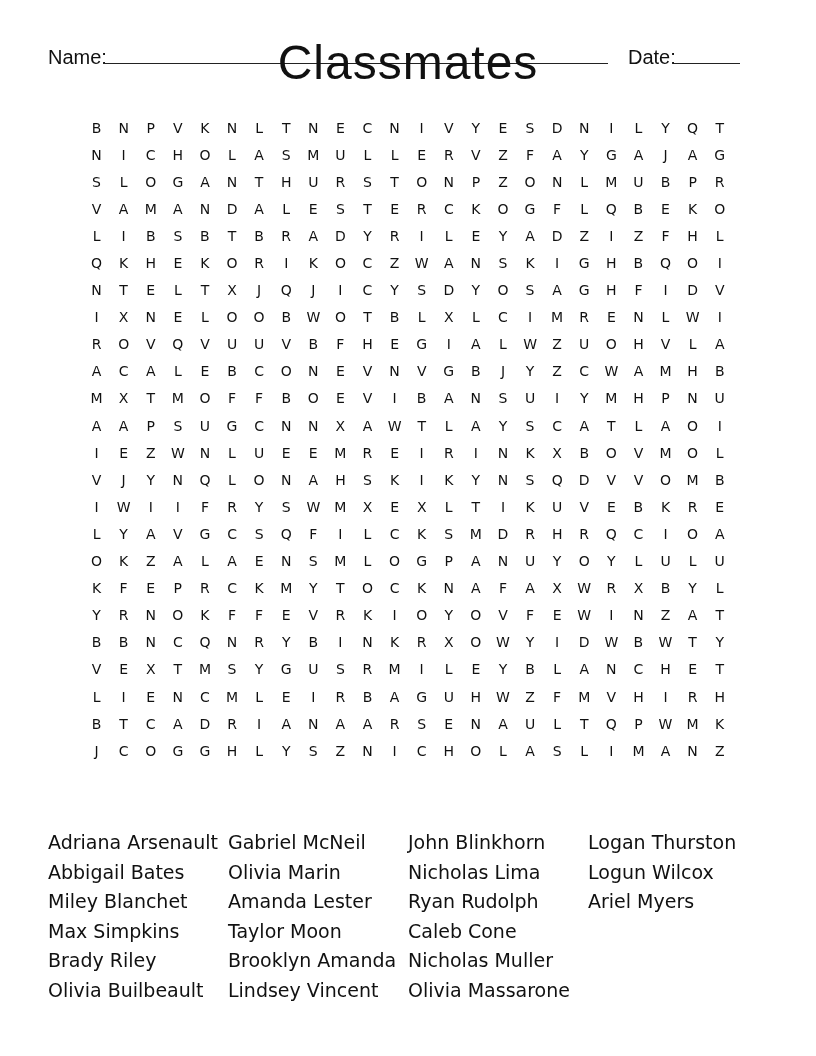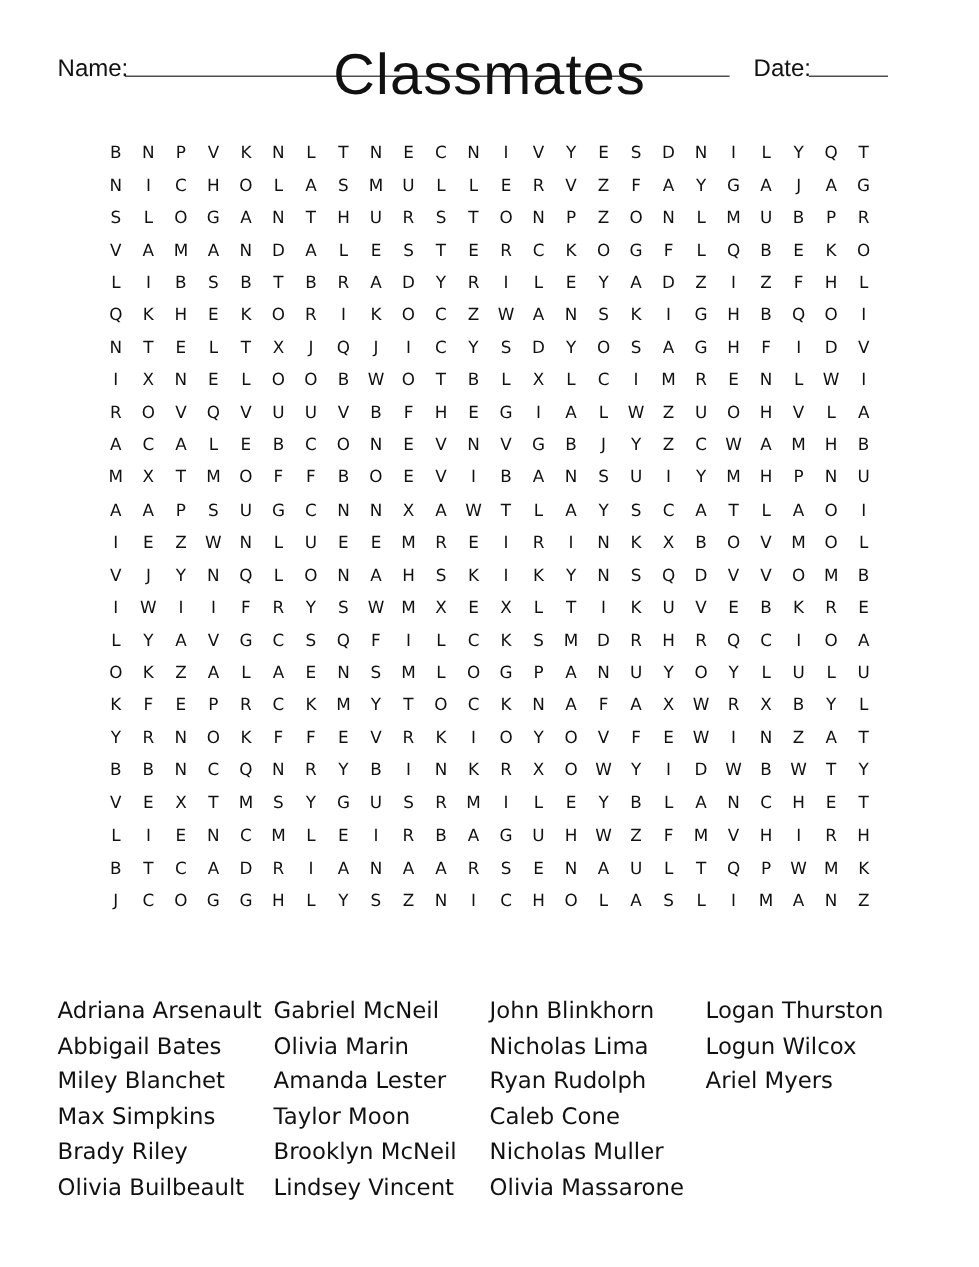--- a/index.html
+++ b/index.html
@@ -624,21 +624,21 @@
     <div class="word">Adriana Arsenault</div>
     <div class="word">Abbigail Bates</div>
     <div class="word">Miley Blanchet</div>
     <div class="word">Max Simpkins</div>
     <div class="word">Brady Riley</div>
     <div class="word">Olivia Builbeault</div>
     <div class="word">Gabriel McNeil</div>
     <div class="word">Olivia Marin</div>
     <div class="word">Amanda Lester</div>
     <div class="word">Taylor Moon</div>
-    <div class="word">Brooklyn McNeil</div>
+    <div class="word">Brooklyn Amanda</div>
     <div class="word">Lindsey Vincent</div>
     <div class="word">John Blinkhorn</div>
     <div class="word">Nicholas Lima</div>
     <div class="word">Ryan Rudolph</div>
     <div class="word">Caleb Cone</div>
     <div class="word">Nicholas Muller</div>
     <div class="word">Olivia Massarone</div>
     <div class="word">Logan Thurston</div>
     <div class="word">Logun Wilcox</div>
     <div class="word">Ariel Myers</div>

